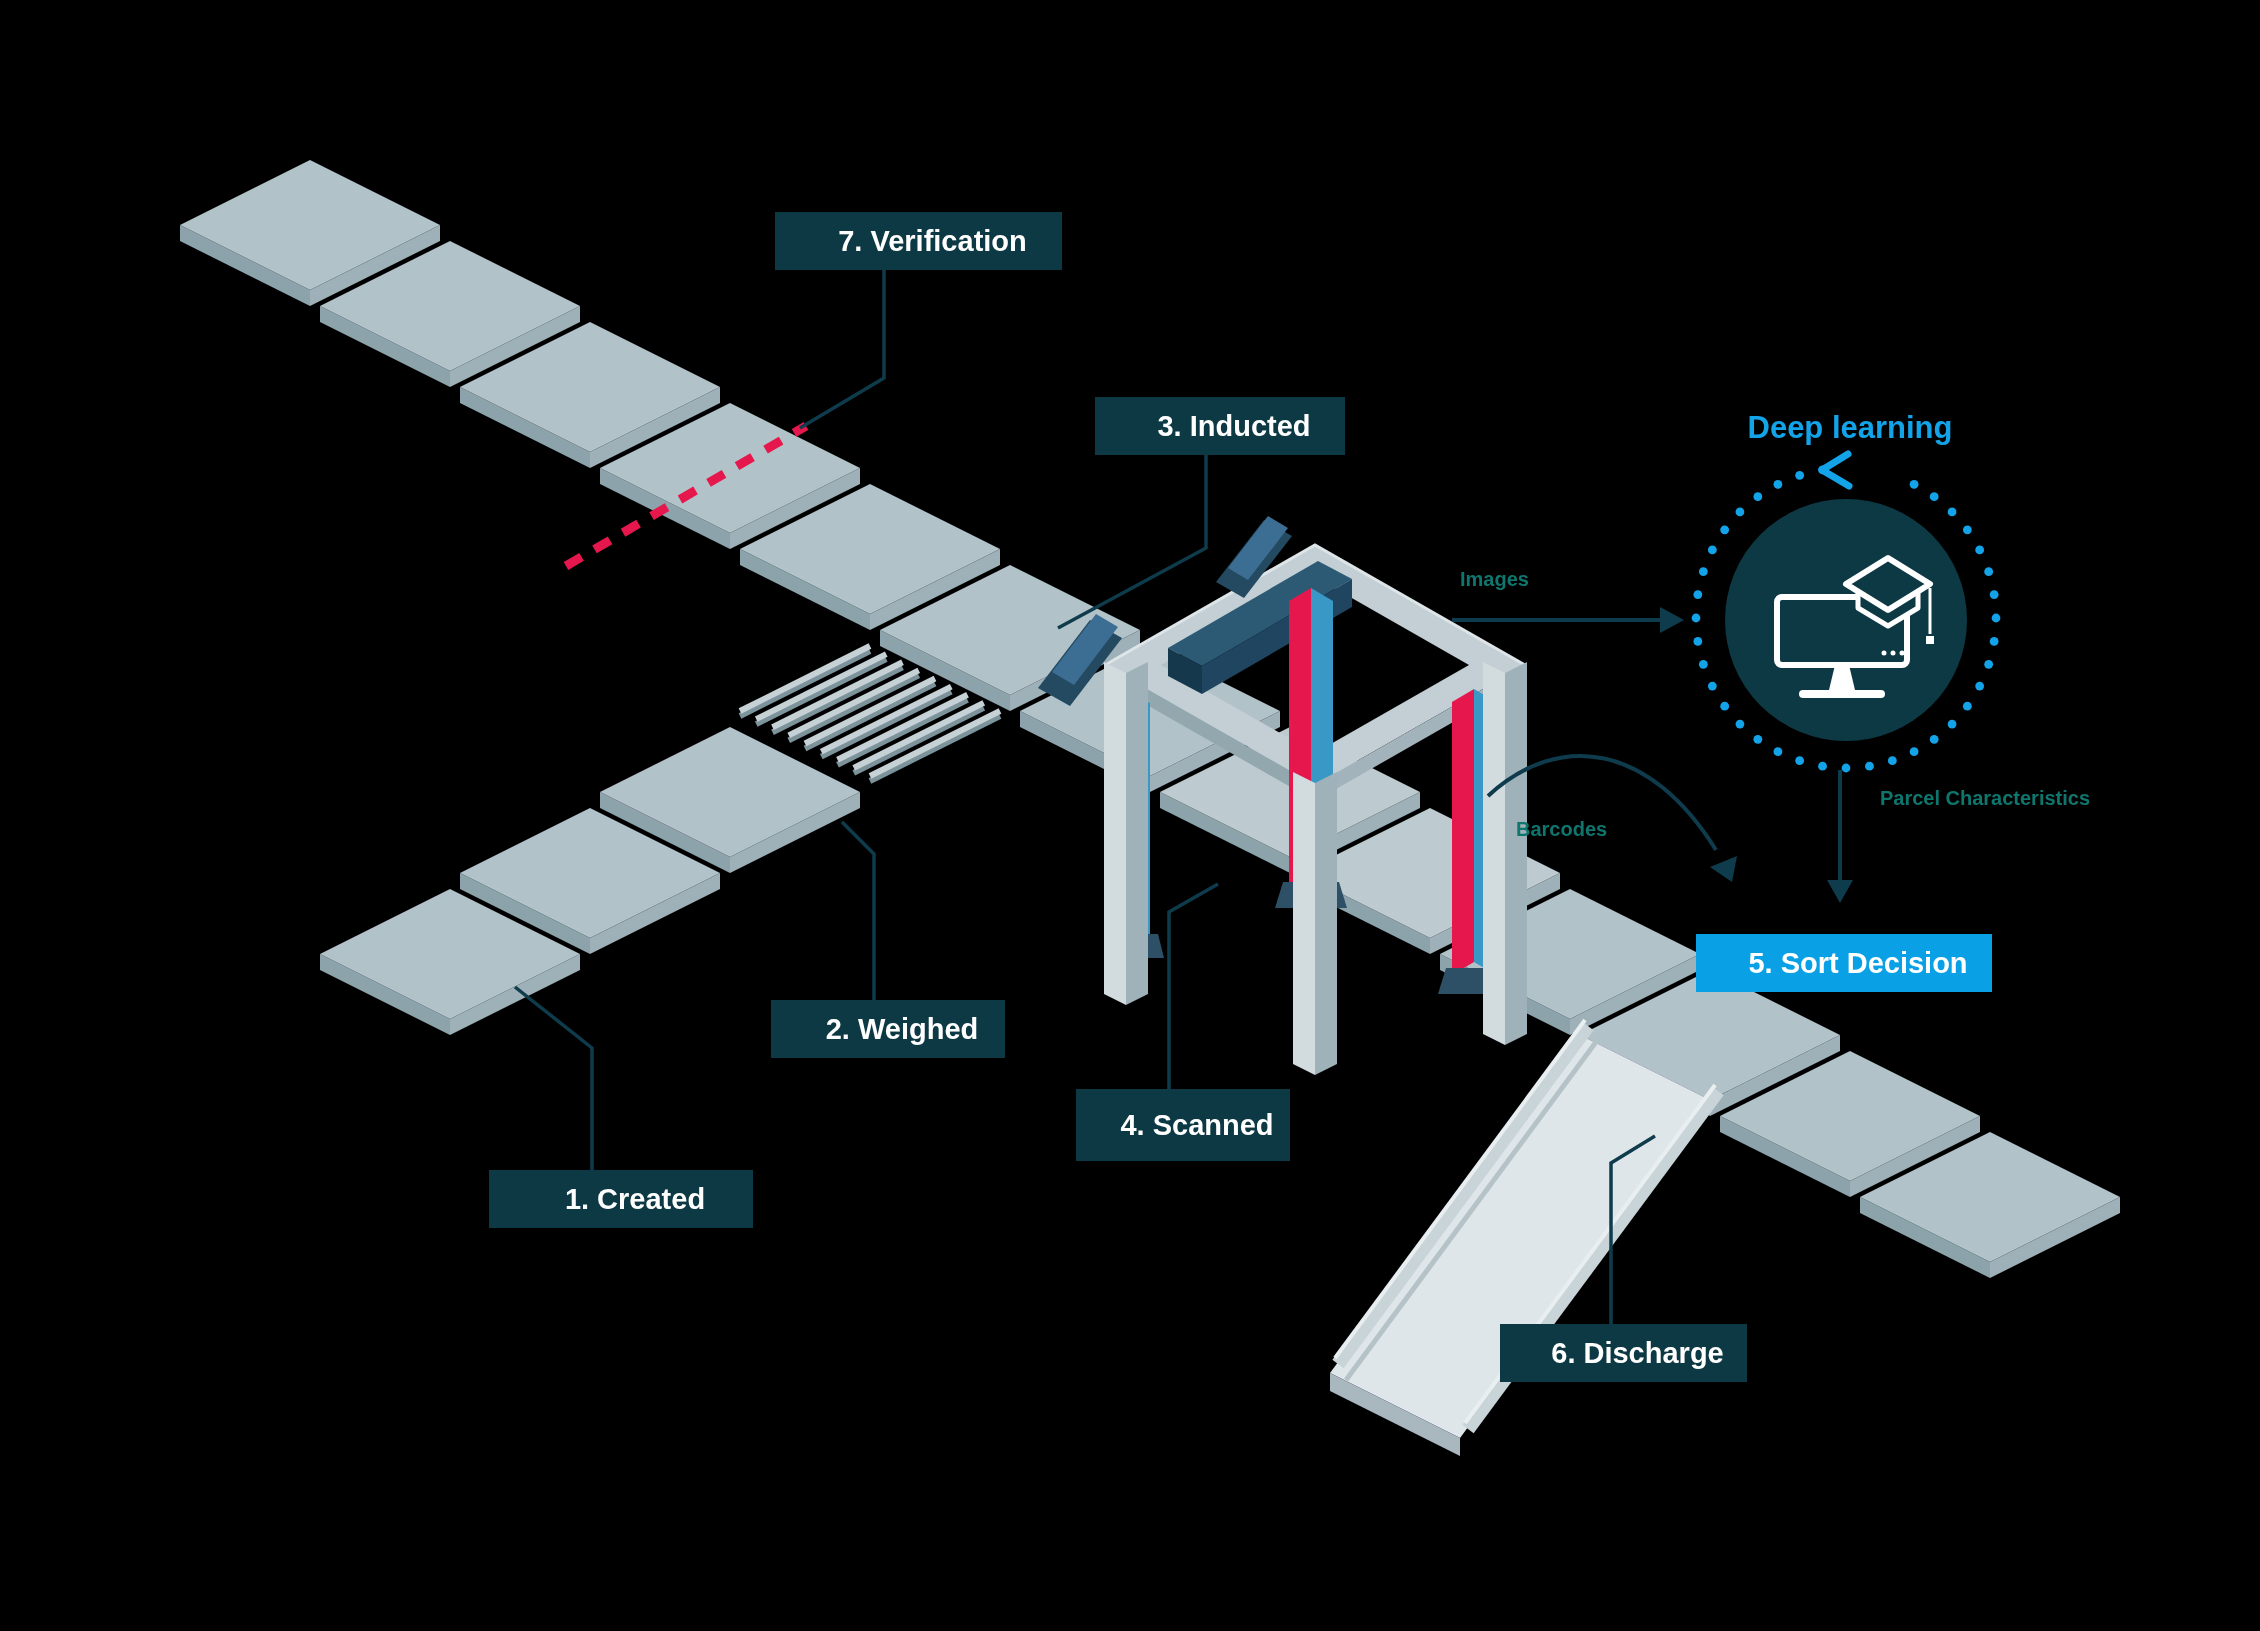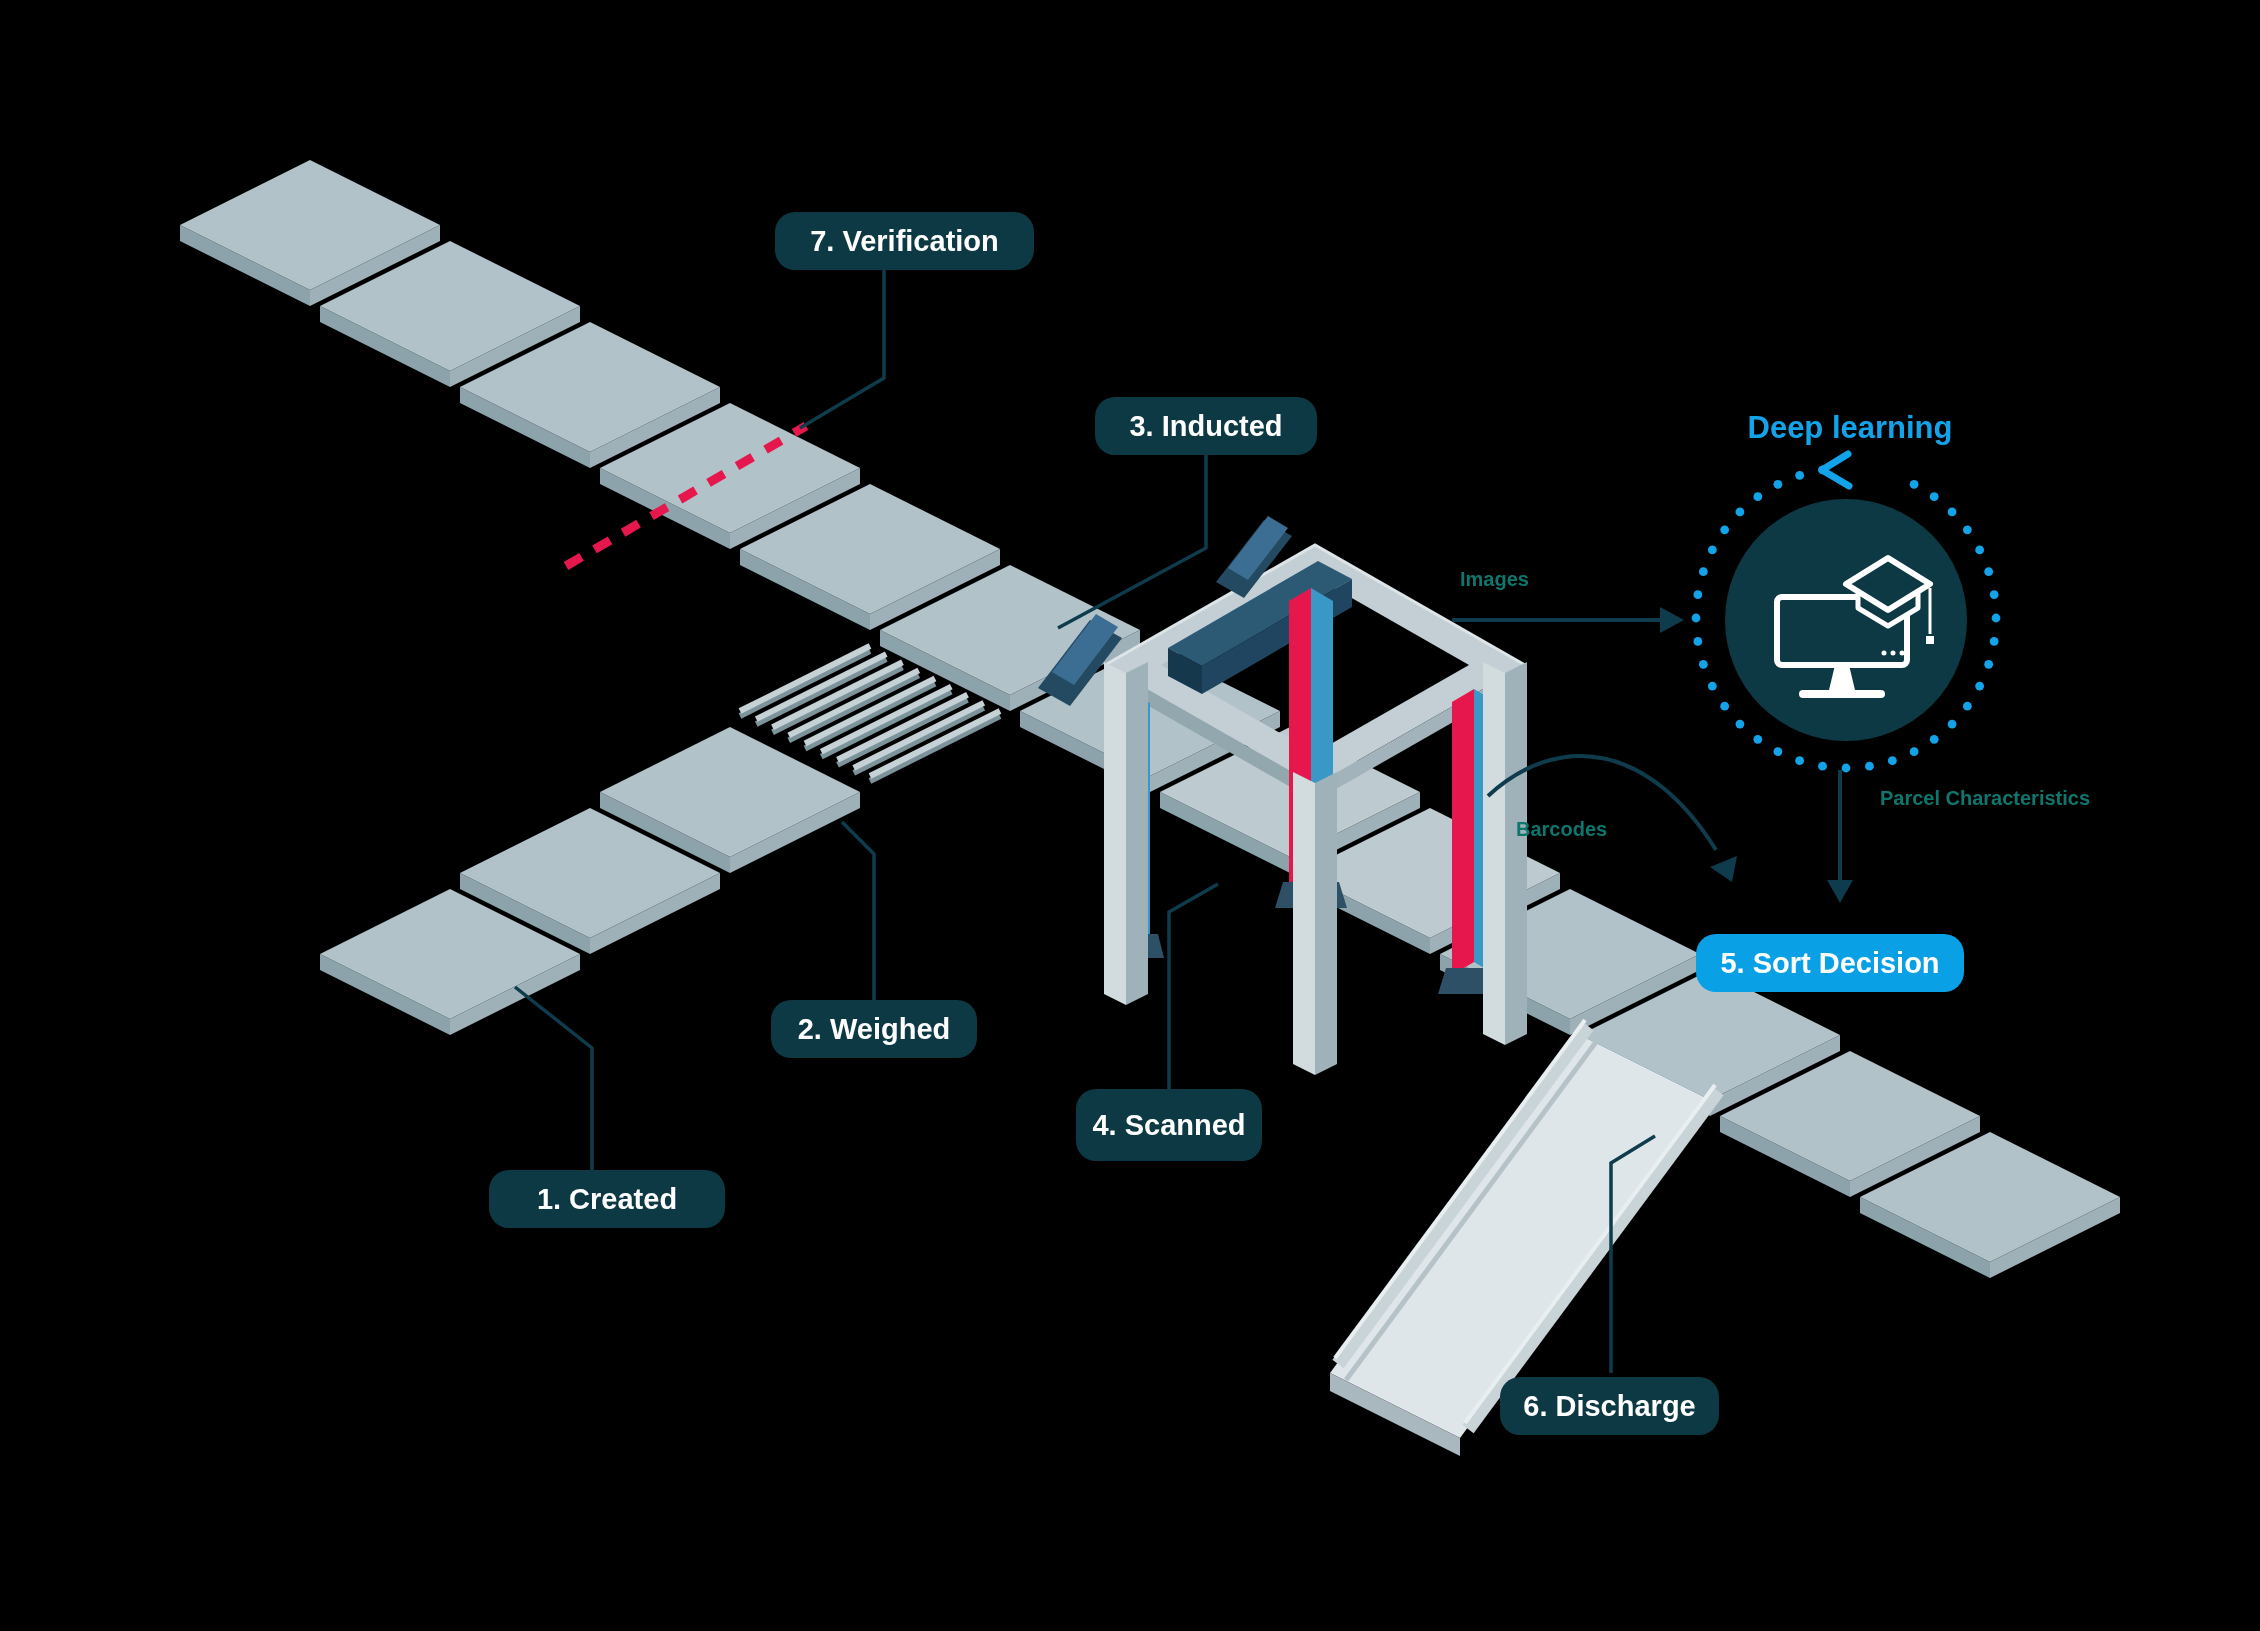--- a/index.html
+++ b/index.html
@@ -1,21 +1,21 @@
 <!DOCTYPE html>
 <html><head>
 <meta charset="utf-8">
 <style>
   html,body{margin:0;padding:0;background:#000;}
   #stage{position:relative;width:2260px;height:1631px;background:#000;overflow:hidden;
          font-family:"Liberation Sans",sans-serif;}
   #scene{position:absolute;left:0;top:0;}
   .badge{position:absolute;display:flex;align-items:center;justify-content:center;
-         background:#0d3944;color:#fff;font-weight:700;font-size:29px;border-radius:20px;
-         letter-spacing:0;white-space:nowrap;}
+         background:#0d3944;color:#fff;font-weight:700;font-size:29px;border-radius:0;
+         letter-spacing:0;white-space:nowrap;padding-left:28px;}
   .badge.primary{background:#0aa0e6;margin-top:18px;}
   .flow{position:absolute;font-weight:700;font-size:20px;color:#0f766e;white-space:nowrap;}
   .flow.wrap{white-space:normal;line-height:1.28;text-align:center;}
   .flow.deep{color:#12a3e9;font-size:31px;}
 </style>
 </head>
 <body>
 
 <div id="stage">
 
@@ -211,20 +211,20 @@
         <line x1="1930" y1="588" x2="1930" y2="634" stroke="#fff" stroke-width="3"></line>
         <rect x="1926" y="636" width="8" height="8" fill="#fff"></rect>
       </g>
     </svg>
 
   <div class="badge" style="left:489px;top:1170px;width:236px;height:58px">1. Created</div>
   <div class="badge" style="left:771px;top:1000px;width:206px;height:58px">2. Weighed</div>
   <div class="badge" style="left:1095px;top:397px;width:222px;height:58px">3. Inducted</div>
   <div class="badge" style="left:1076px;top:1089px;width:186px;height:72px">4. Scanned</div>
   <div class="badge primary" style="left:1696px;top:916px;width:268px;height:58px">5. Sort Decision</div>
-  <div class="badge" style="left:1500px;top:1377px;width:219px;height:58px">6. Discharge</div>
+  <div class="badge" style="left:1500px;top:1324px;width:219px;height:58px">6. Discharge</div>
   <div class="badge" style="left:775px;top:212px;width:259px;height:58px">7. Verification</div>
 
   <div class="flow" style="left:1460px;top:568px">Images</div>
   <div class="flow" style="left:1516px;top:818px">Barcodes</div>
   <div class="flow wrap" style="left:1860px;top:786px;width:250px">Parcel Characteristics</div>
   <div class="flow deep" style="left:1745px;top:410px;width:210px;text-align:center">Deep learning</div>
 </div>
 
 </body></html>

